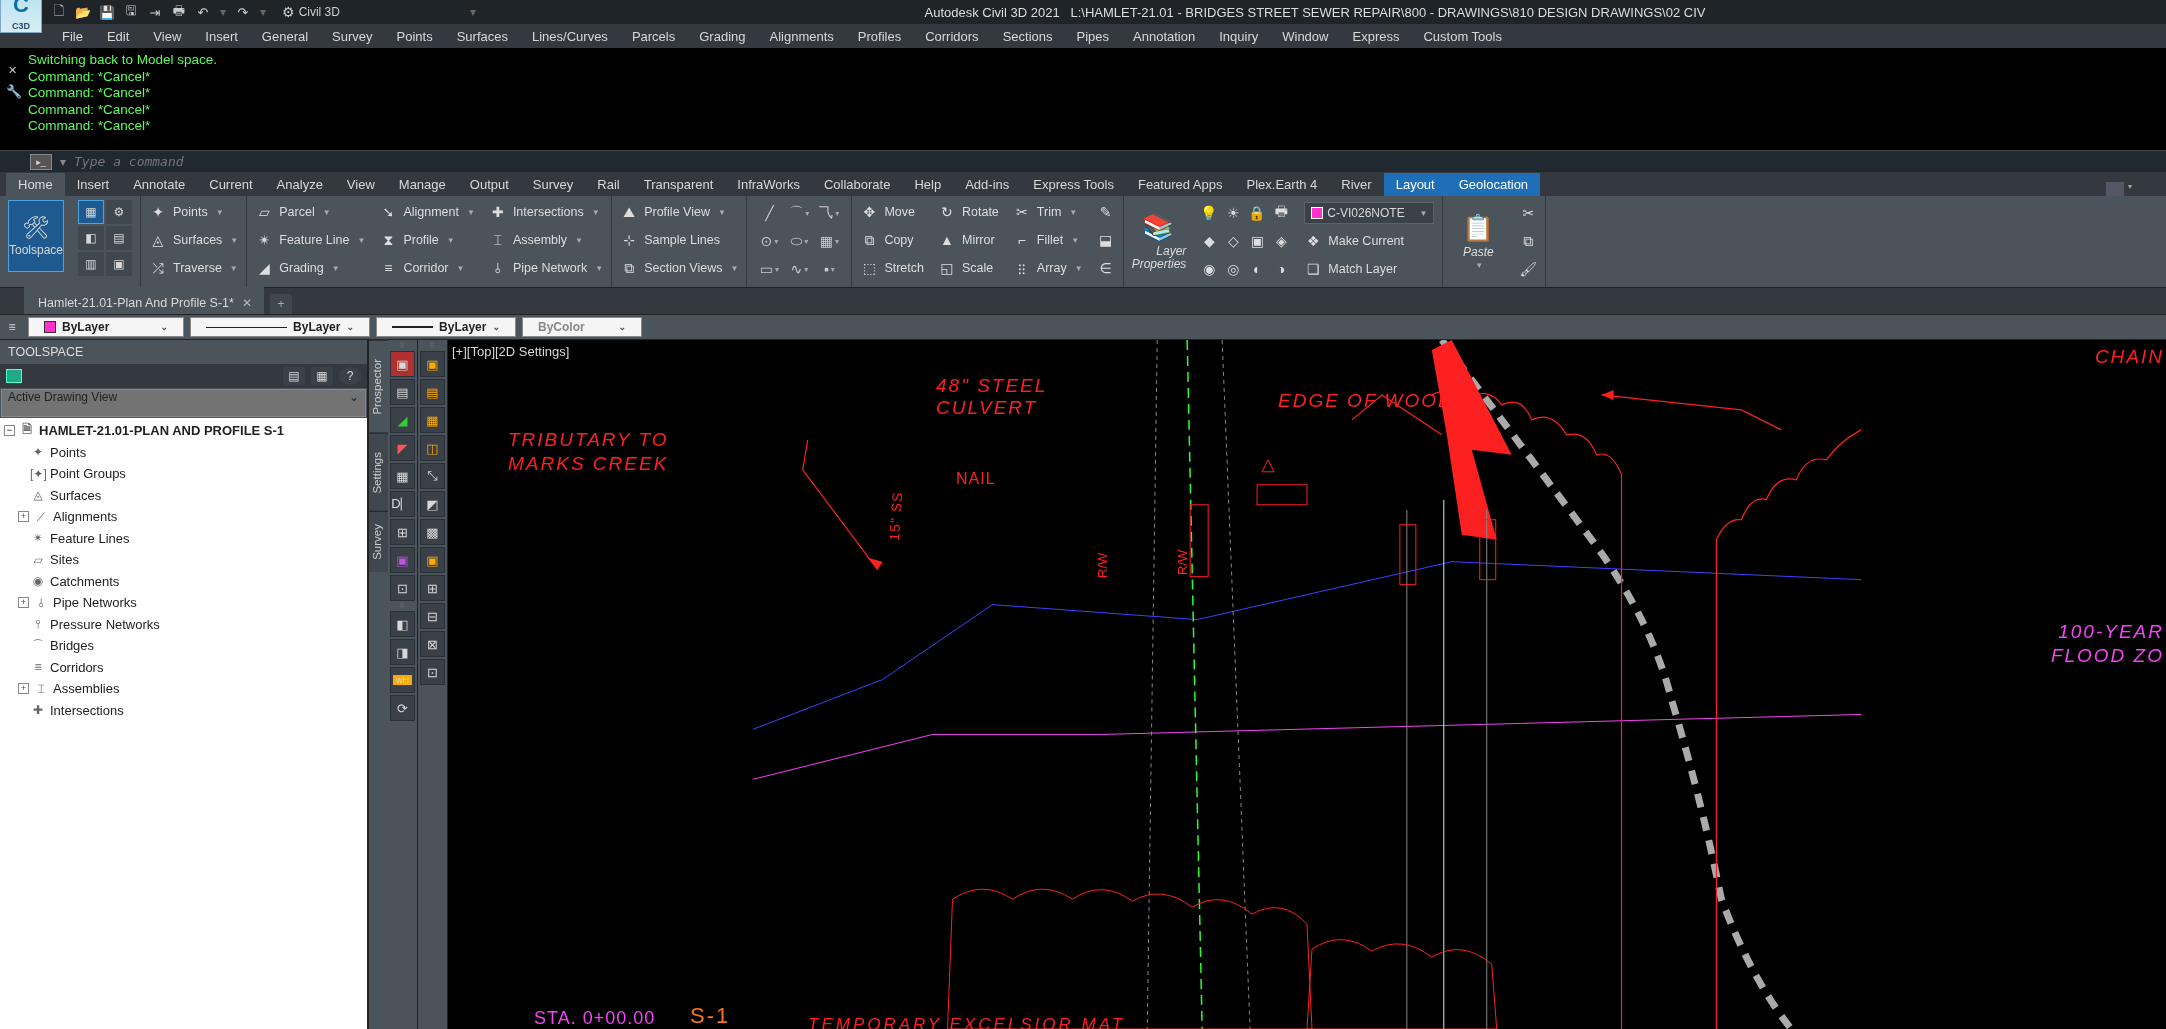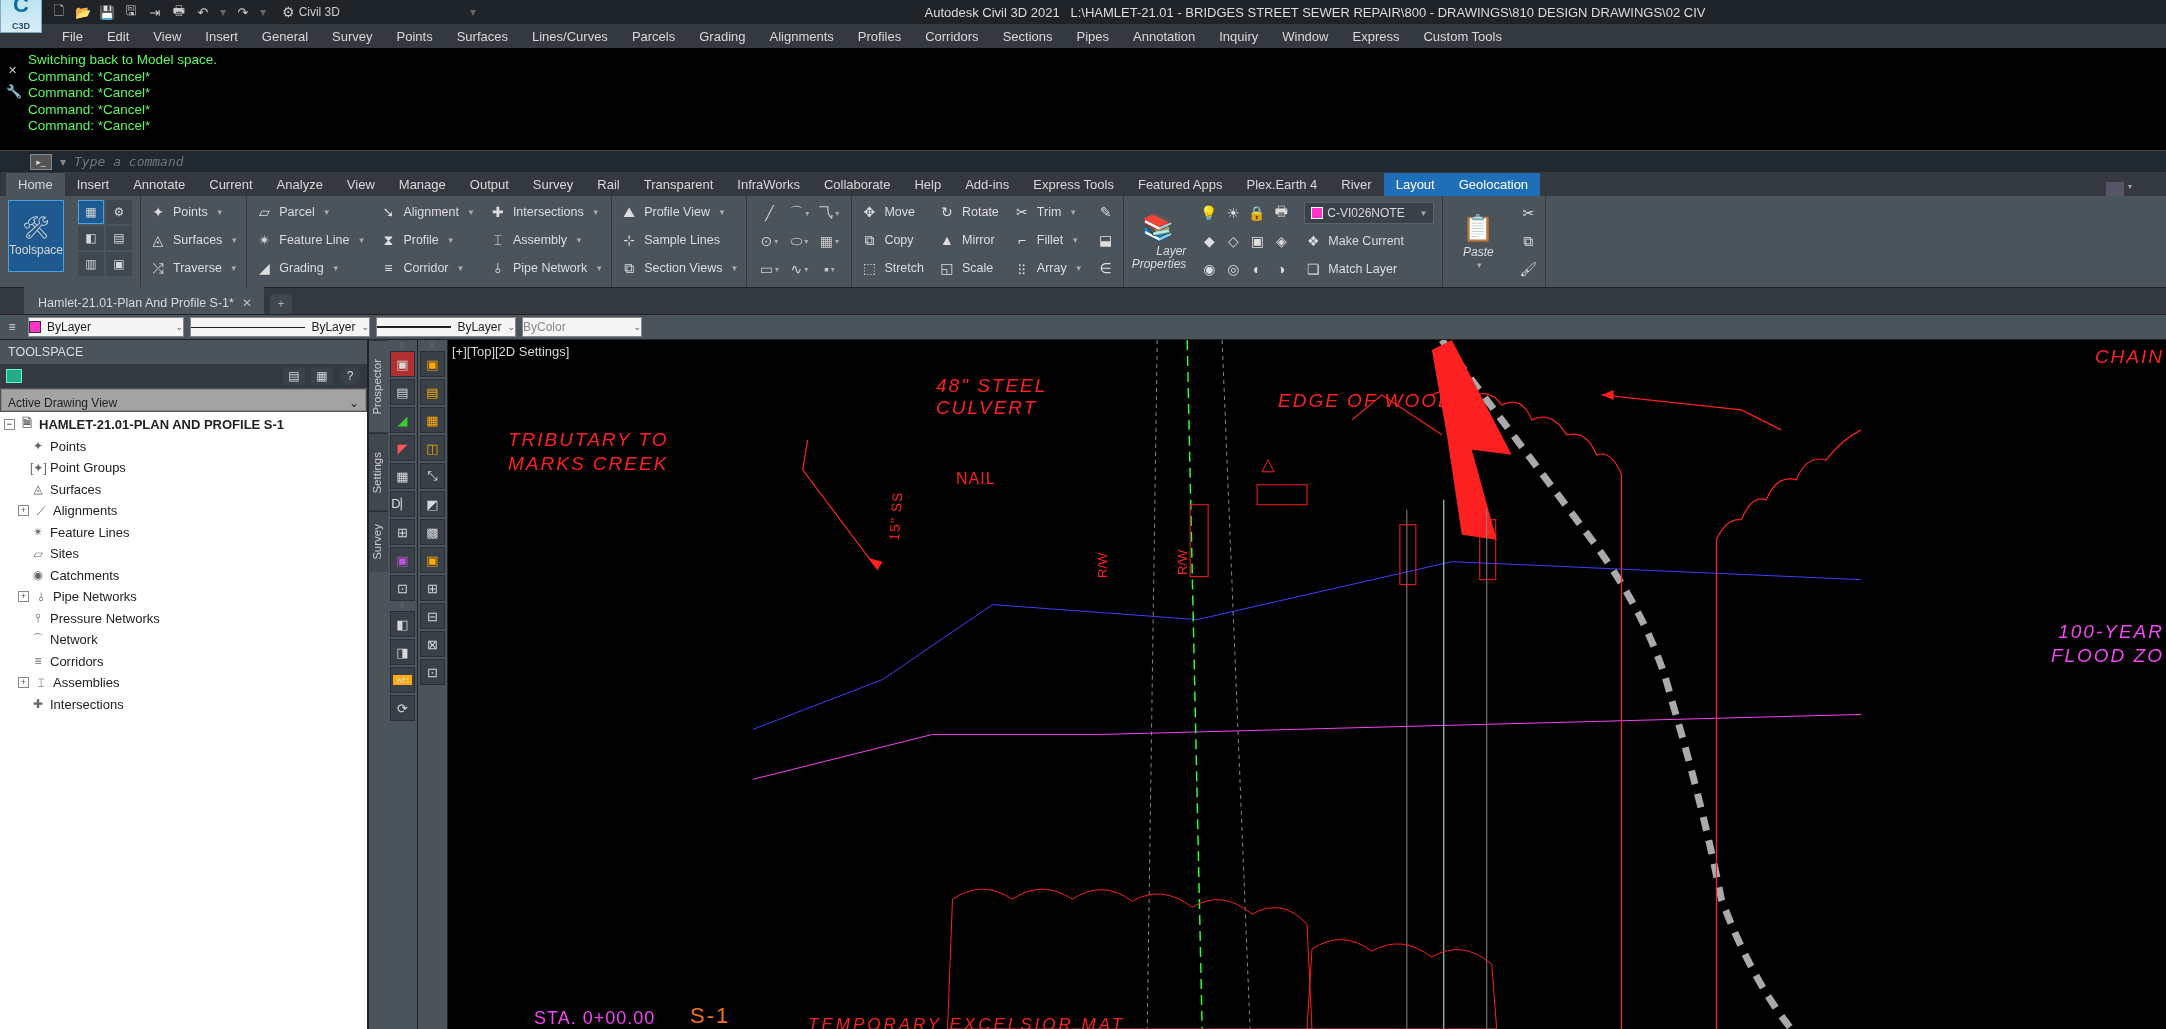--- a/index.html
+++ b/index.html
@@ -62,35 +62,35 @@
 
 
 .doc-tabs { height:26px; background:#33393f; display:flex; align-items:flex-end; padding-left:24px;}
 .doc-tab { background:#4b535b; padding:20px 12px 4px 14px; border-radius:5px 5px 0 0; font-size:12.5px; display:flex; align-items:center; gap:8px;}
 .doc-tab .x { color:#bbb; font-size:12px;}
 .doc-add { width:22px; height:20px; display:flex; align-items:center; justify-content:center; margin-left:6px; color:#aaa; background:#40474e; border-radius:4px 4px 0 0;}
 
 
 .props-row { height:26px; background:#4b535b; display:flex; align-items:center; gap:6px; padding-left:2px; border-top:1px solid #222; border-bottom:1px solid #222;}
 .props-row .ic { width:20px; text-align:center;}
-.prop-combo { background:#f5f5f5; color:#222; height:20px; display:flex; align-items:center; padding:0 0; font-size:12px; border:1px solid #888; gap:6px;}
+.prop-combo { background:#f5f5f5; color:#222; height:20px; display:flex; align-items:center; padding:0 15px; font-size:12px; border:1px solid #888; gap:6px;font-weight:bold;}
 .prop-combo.wide { width:156px; justify-content:space-between;}
 .prop-combo .sw { width:12px; height:12px; background:#ff33cc; border:1px solid #333;}
 .prop-combo .line { flex:1; height:1px; background:#222;}
 .prop-combo .car {font-size:9px;color:#555;}
 
 
 .main { display:flex; height:calc(1029px - 24px - 24px - 102px - 22px - 24px - 92px - 26px - 26px); }
 .toolspace-panel { width:368px; background:#4b535b; display:flex; flex-direction:column; border-right:1px solid #222;}
 .ts-header { height:24px; background:#4b535b; display:flex; align-items:center; padding:0 8px; justify-content:space-between; color:#ddd; font-size:12.5px;}
 .ts-sub { height:24px; background:#33393f; display:flex; align-items:center; padding:0 6px; gap:6px;}
 .ts-sub .sq { width:16px; height:14px; background:#2a8; border:1px solid #5fc;}
 .ts-sub .right { margin-left:auto; display:flex; gap:6px;}
 .ts-sub .right span { width:22px; height:18px; background:#3a4148; display:flex; align-items:center; justify-content:center; border-radius:2px;}
-.ts-view-dd { height:22px; background:#a3a3a3; color:#222; display:flex; align-items:flex-end; padding:0 6px; justify-content:space-between; font-size:12px; border:1px solid #888; margin:1px;}
+.ts-view-dd { height:28px; background:#737373; color:#222; display:flex; align-items:flex-start; padding:0 6px; justify-content:space-between; font-size:12px; border:1px solid #888; margin:1px;}
 .tree { flex:1; background:#fff; color:#222; font-size:13px; overflow:auto; padding:2px 0;}
 .tree-row { display:flex; align-items:center; height:21.5px; padding-left:4px; gap:4px;}
 .tree-row .exp { width:11px; height:11px; border:1px solid #888; font-size:9px; line-height:9px; text-align:center; color:#555;}
 .tree-row .nic { width:16px; text-align:center; font-size:12px; color:#666;}
 .tree-row.root { font-weight:bold;}
 .tree-row.indent1 { padding-left:30px;}
 .tree-row.indent1e { padding-left:18px;}
 
 .vtabs { width:20px; background:#4b535b; display:flex; flex-direction:column; border-left:1px solid #222;}
 .vtab { flex:0 0 auto; writing-mode:vertical-rl; transform:rotate(180deg); padding:18px 2px; text-align:center; font-size:11.5px; color:#ccc; border-bottom:1px solid #222; background:#40474e;}
@@ -555,21 +555,21 @@
           <span class="exp">+</span>
           <span class="nic">⫰</span>
           <span>Pipe Networks</span>
         </div>
       <div class="tree-row indent1">
           <span class="nic">⫯</span>
           <span>Pressure Networks</span>
         </div>
       <div class="tree-row indent1">
           <span class="nic">⌒</span>
-          <span>Network</span>
+          <span>Bridges</span>
         </div>
       <div class="tree-row indent1">
           <span class="nic">≡</span>
           <span>Corridors</span>
         </div>
       <div class="tree-row indent1e">
           <span class="exp">+</span>
           <span class="nic">⌶</span>
           <span>Assemblies</span>
         </div>

